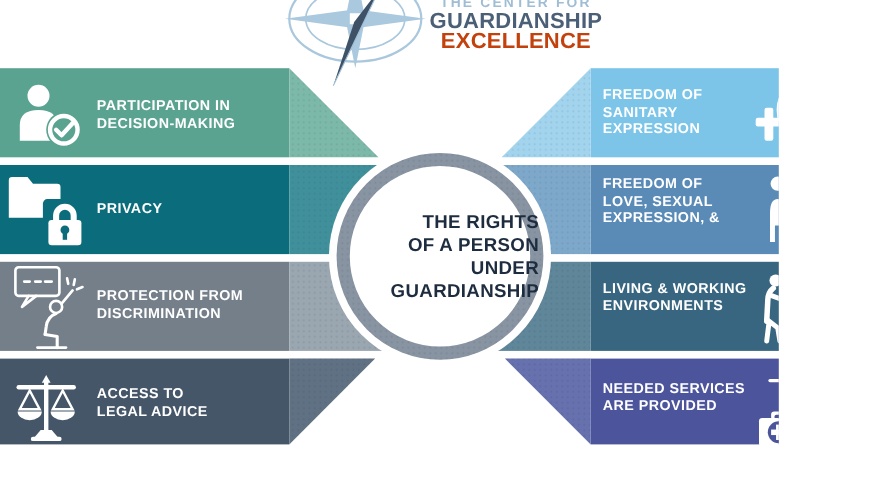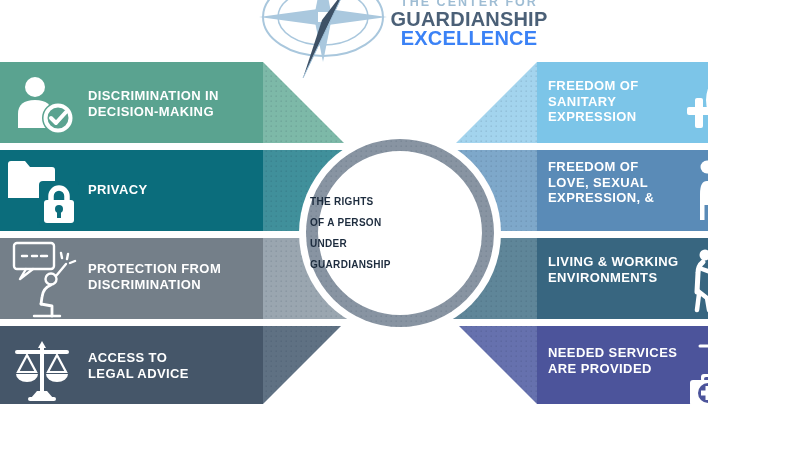--- a/index.html
+++ b/index.html
@@ -5,23 +5,23 @@
   html,body{margin:0;padding:0;background:#fff;}
   .stage{position:relative;width:708px;height:450px;background:#ffffff;overflow:hidden;
          font-family:"Liberation Sans", sans-serif;}
   .stage svg{position:absolute;left:0;top:0;}
   .lbl{position:absolute;color:#ffffff;font-weight:bold;font-size:13px;line-height:15.5px;
        letter-spacing:0.4px;white-space:nowrap;}
   .lbl span{display:block;}
   .logo-text{position:absolute;left:374px;top:-4px;width:190px;text-align:center;}
   .logo-line1{font-size:12.5px;font-weight:bold;letter-spacing:2px;color:#9fbdd4;line-height:13px;}
   .logo-line2{font-size:20px;font-weight:bold;color:#4b6077;line-height:20px;letter-spacing:0.2px;}
-  .logo-line3{font-size:20px;font-weight:bold;color:#3b82f6;line-height:18px;letter-spacing:0.2px;}
-  .center-text{position:absolute;left:310px;top:191px;width:180px;text-align:left;
-               color:#1d2c3e;font-weight:bold;font-size:10px;line-height:21px;letter-spacing:0.3px;}
+  .logo-line3{font-size:20px;font-weight:bold;color:#c2410c;line-height:18px;letter-spacing:0.2px;}
+  .center-text{position:absolute;left:310px;top:191px;width:180px;text-align:right;
+               color:#1d2c3e;font-weight:bold;font-size:17px;line-height:21px;letter-spacing:0.3px;}
   .center-text span{display:block;}
 </style>
 </head>
 <body>
 
 <div class="stage">
 
 <svg width="800" height="450" viewBox="0 0 800 450">
   <defs>
     <pattern id="dotp" width="5" height="5" patternUnits="userSpaceOnUse">
@@ -188,21 +188,21 @@
 </div>
 
 <div class="center-text">
   <span>THE RIGHTS</span>
   <span>OF A PERSON</span>
   <span>UNDER</span>
   <span>GUARDIANSHIP</span>
 </div>
 
 <div class="lbl" style="left:88px;top:88px">
-  <span>DISCRIMINATION IN</span>
+  <span>PARTICIPATION IN</span>
   <span>DECISION-MAKING</span>
 </div>
 <div class="lbl" style="left:88px;top:182px">
   <span>PRIVACY</span>
 </div>
 <div class="lbl" style="left:88px;top:261px">
   <span>PROTECTION FROM</span>
   <span>DISCRIMINATION</span>
 </div>
 <div class="lbl" style="left:88px;top:350px">

